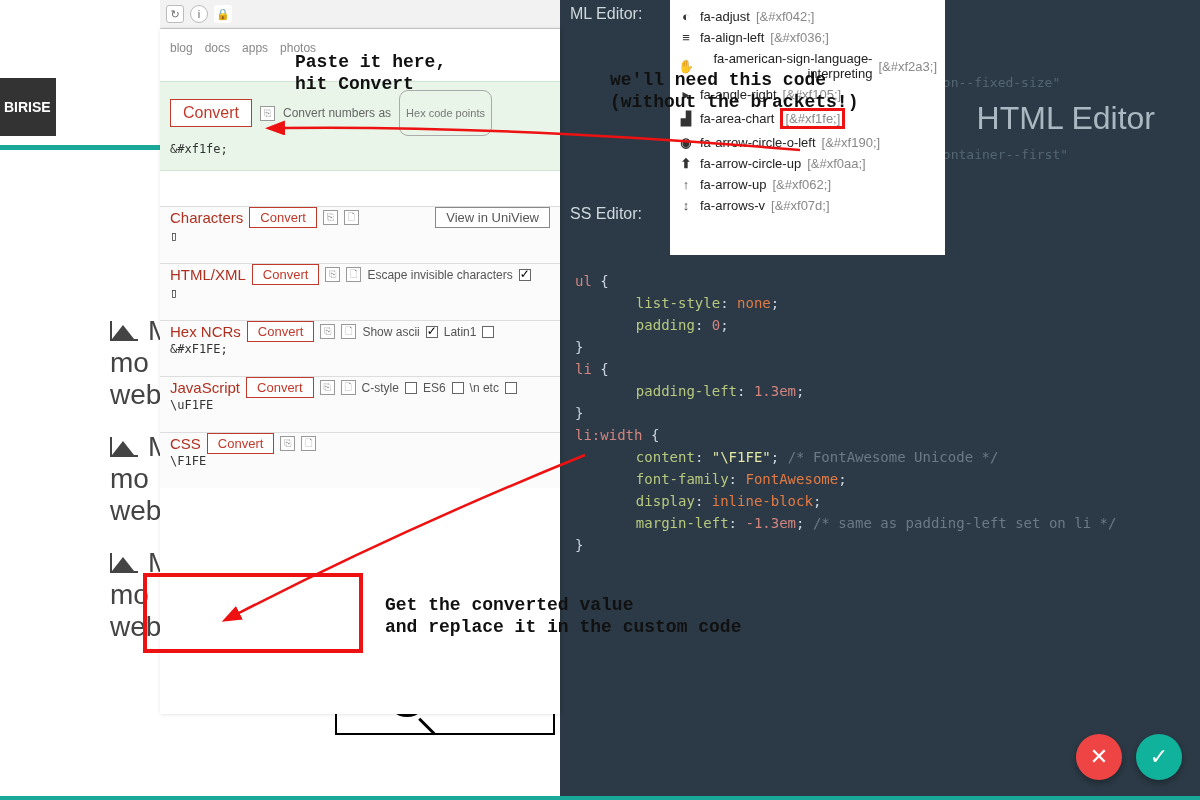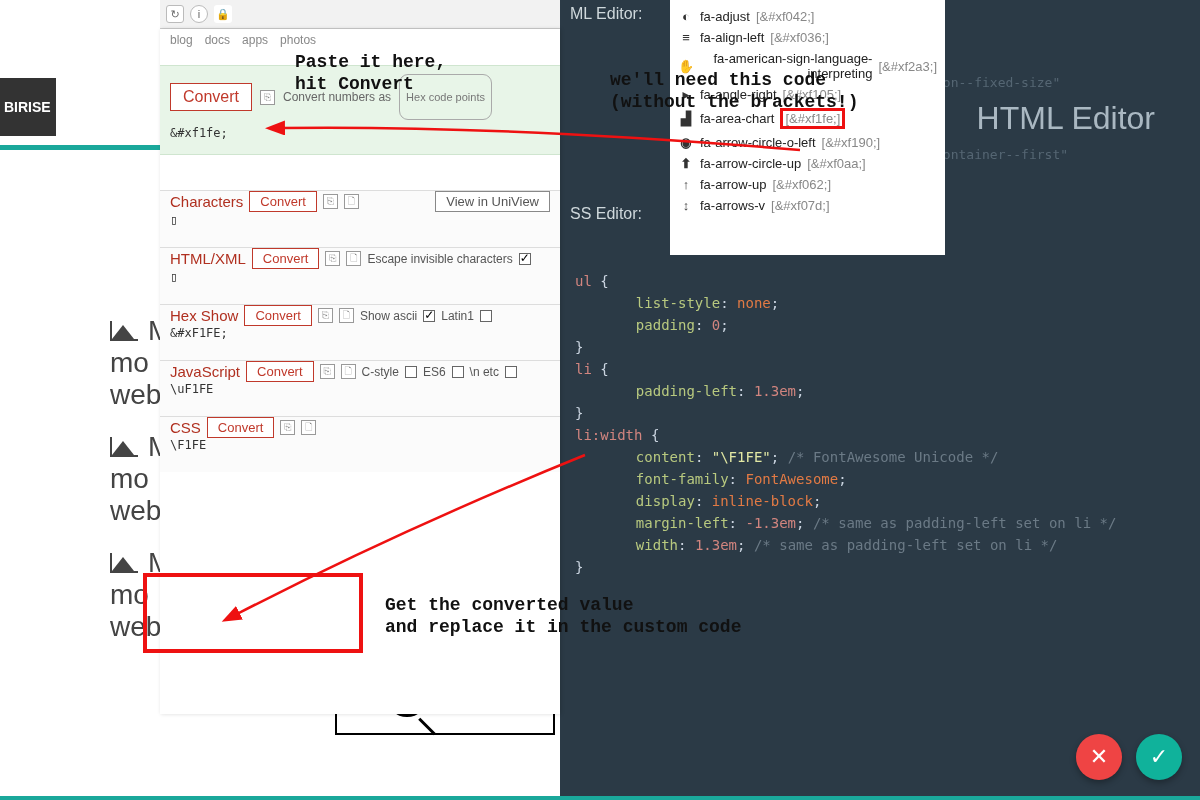--- a/index.html
+++ b/index.html
@@ -94,21 +94,21 @@
   background:#f2f2f2; border-bottom:1px solid #ccc;
   display:flex; align-items:center; gap:6px; padding:0 6px; font-size:12px;
 }
 .browser .ic-btn { width:18px; height:18px; border:1px solid #bbb; border-radius:3px; background:#fff; display:flex; align-items:center; justify-content:center; color:#666; font-size:11px; }
 .url { flex:1; color:#777; }
 .converter {
   position:absolute; left:160px; top:29px; width:400px; height:685px;
   background:#fff; box-shadow:1px 0 4px rgba(0,0,0,.15);
   padding:0;
 }
-.topnav { display:flex; gap:12px; padding:4px 10px; font-size:12px; color:#888; }
+.topnav { display:flex; gap:12px; padding:12px 10px; font-size:12px; color:#888; }
 .greenbox {
   background:#e8f5e8; border-top:1px solid #cfe5cf; border-bottom:1px solid #cfe5cf;
   padding:8px 10px 14px 10px; margin-top:14px;
 }
 .btn-round {
   border:1px solid #c0392b; color:#c0392b; background:#fff; border-radius:0;
   padding:2px 10px; font-size:13px; display:inline-block;
 }
 .btn-round.convert-big { font-size:16px; padding:4px 12px; }
 .pill-small {
@@ -205,21 +205,20 @@
 <div>&nbsp;&nbsp;<span class="prop">padding</span><span class="punc">:</span> <span class="num">0</span><span class="punc">;</span></div>
 <div><span class="punc">}</span></div>
 <div><span class="sel">li</span> <span class="punc">{</span></div>
 <div>&nbsp;&nbsp;<span class="prop">padding-left</span><span class="punc">:</span> <span class="num">1.3em</span><span class="punc">;</span></div>
 <div><span class="punc">}</span></div>
 <div><span class="sel">li:width</span> <span class="punc">{</span></div>
 <div>&nbsp;&nbsp;<span class="prop">content</span><span class="punc">:</span> <span class="str">"\F1FE"</span><span class="punc">;</span> <span class="cmt">/* FontAwesome Unicode */</span></div>
 <div>&nbsp;&nbsp;<span class="prop">font-family</span><span class="punc">:</span> <span class="val">FontAwesome</span><span class="punc">;</span></div>
 <div>&nbsp;&nbsp;<span class="prop">display</span><span class="punc">:</span> <span class="val">inline-block</span><span class="punc">;</span></div>
 <div>&nbsp;&nbsp;<span class="prop">margin-left</span><span class="punc">:</span> <span class="num">-1.3em</span><span class="punc">;</span> <span class="cmt">/* same as padding-left set on li */</span></div>
-<div>&nbsp;&nbsp;<span class="prop">width</span><span class="punc">:</span> <span class="num">1.3em</span><span class="punc">;</span> <span class="cmt">/* same as padding-left set on li */</span></div>
 <div><span class="punc">}</span></div>
 </div>
 
 <div class="fa-panel" id="fa-panel">
     <div class="row">
       <span class="ic">◐</span>
       <span class="name">fa-adjust</span>
       <span class="code">[&amp;#xf042;]</span>
     </div>
     <div class="row">
@@ -312,21 +311,21 @@
       <span class="tiny-ic">⎘</span>
       <span class="tiny-ic">🗋</span>
       <span style="font-size:12px;color:#555">Escape invisible characters</span>
       <span class="chk on"></span>
     </div>
     <div class="mono box-char">▯</div>
   </div>
 
   <div class="sec">
     <div class="row1">
-      <span class="title">Hex Show</span>
+      <span class="title">Hex NCRs</span>
       <span class="btn-round">Convert</span>
       <span class="tiny-ic">⎘</span>
       <span class="tiny-ic">🗋</span>
       <span style="font-size:12px;color:#555">Show ascii</span>
       <span class="chk on"></span>
       <span style="font-size:12px;color:#555">Latin1</span>
       <span class="chk"></span>
     </div>
     <div class="mono">&amp;#xF1FE;</div>
   </div>

